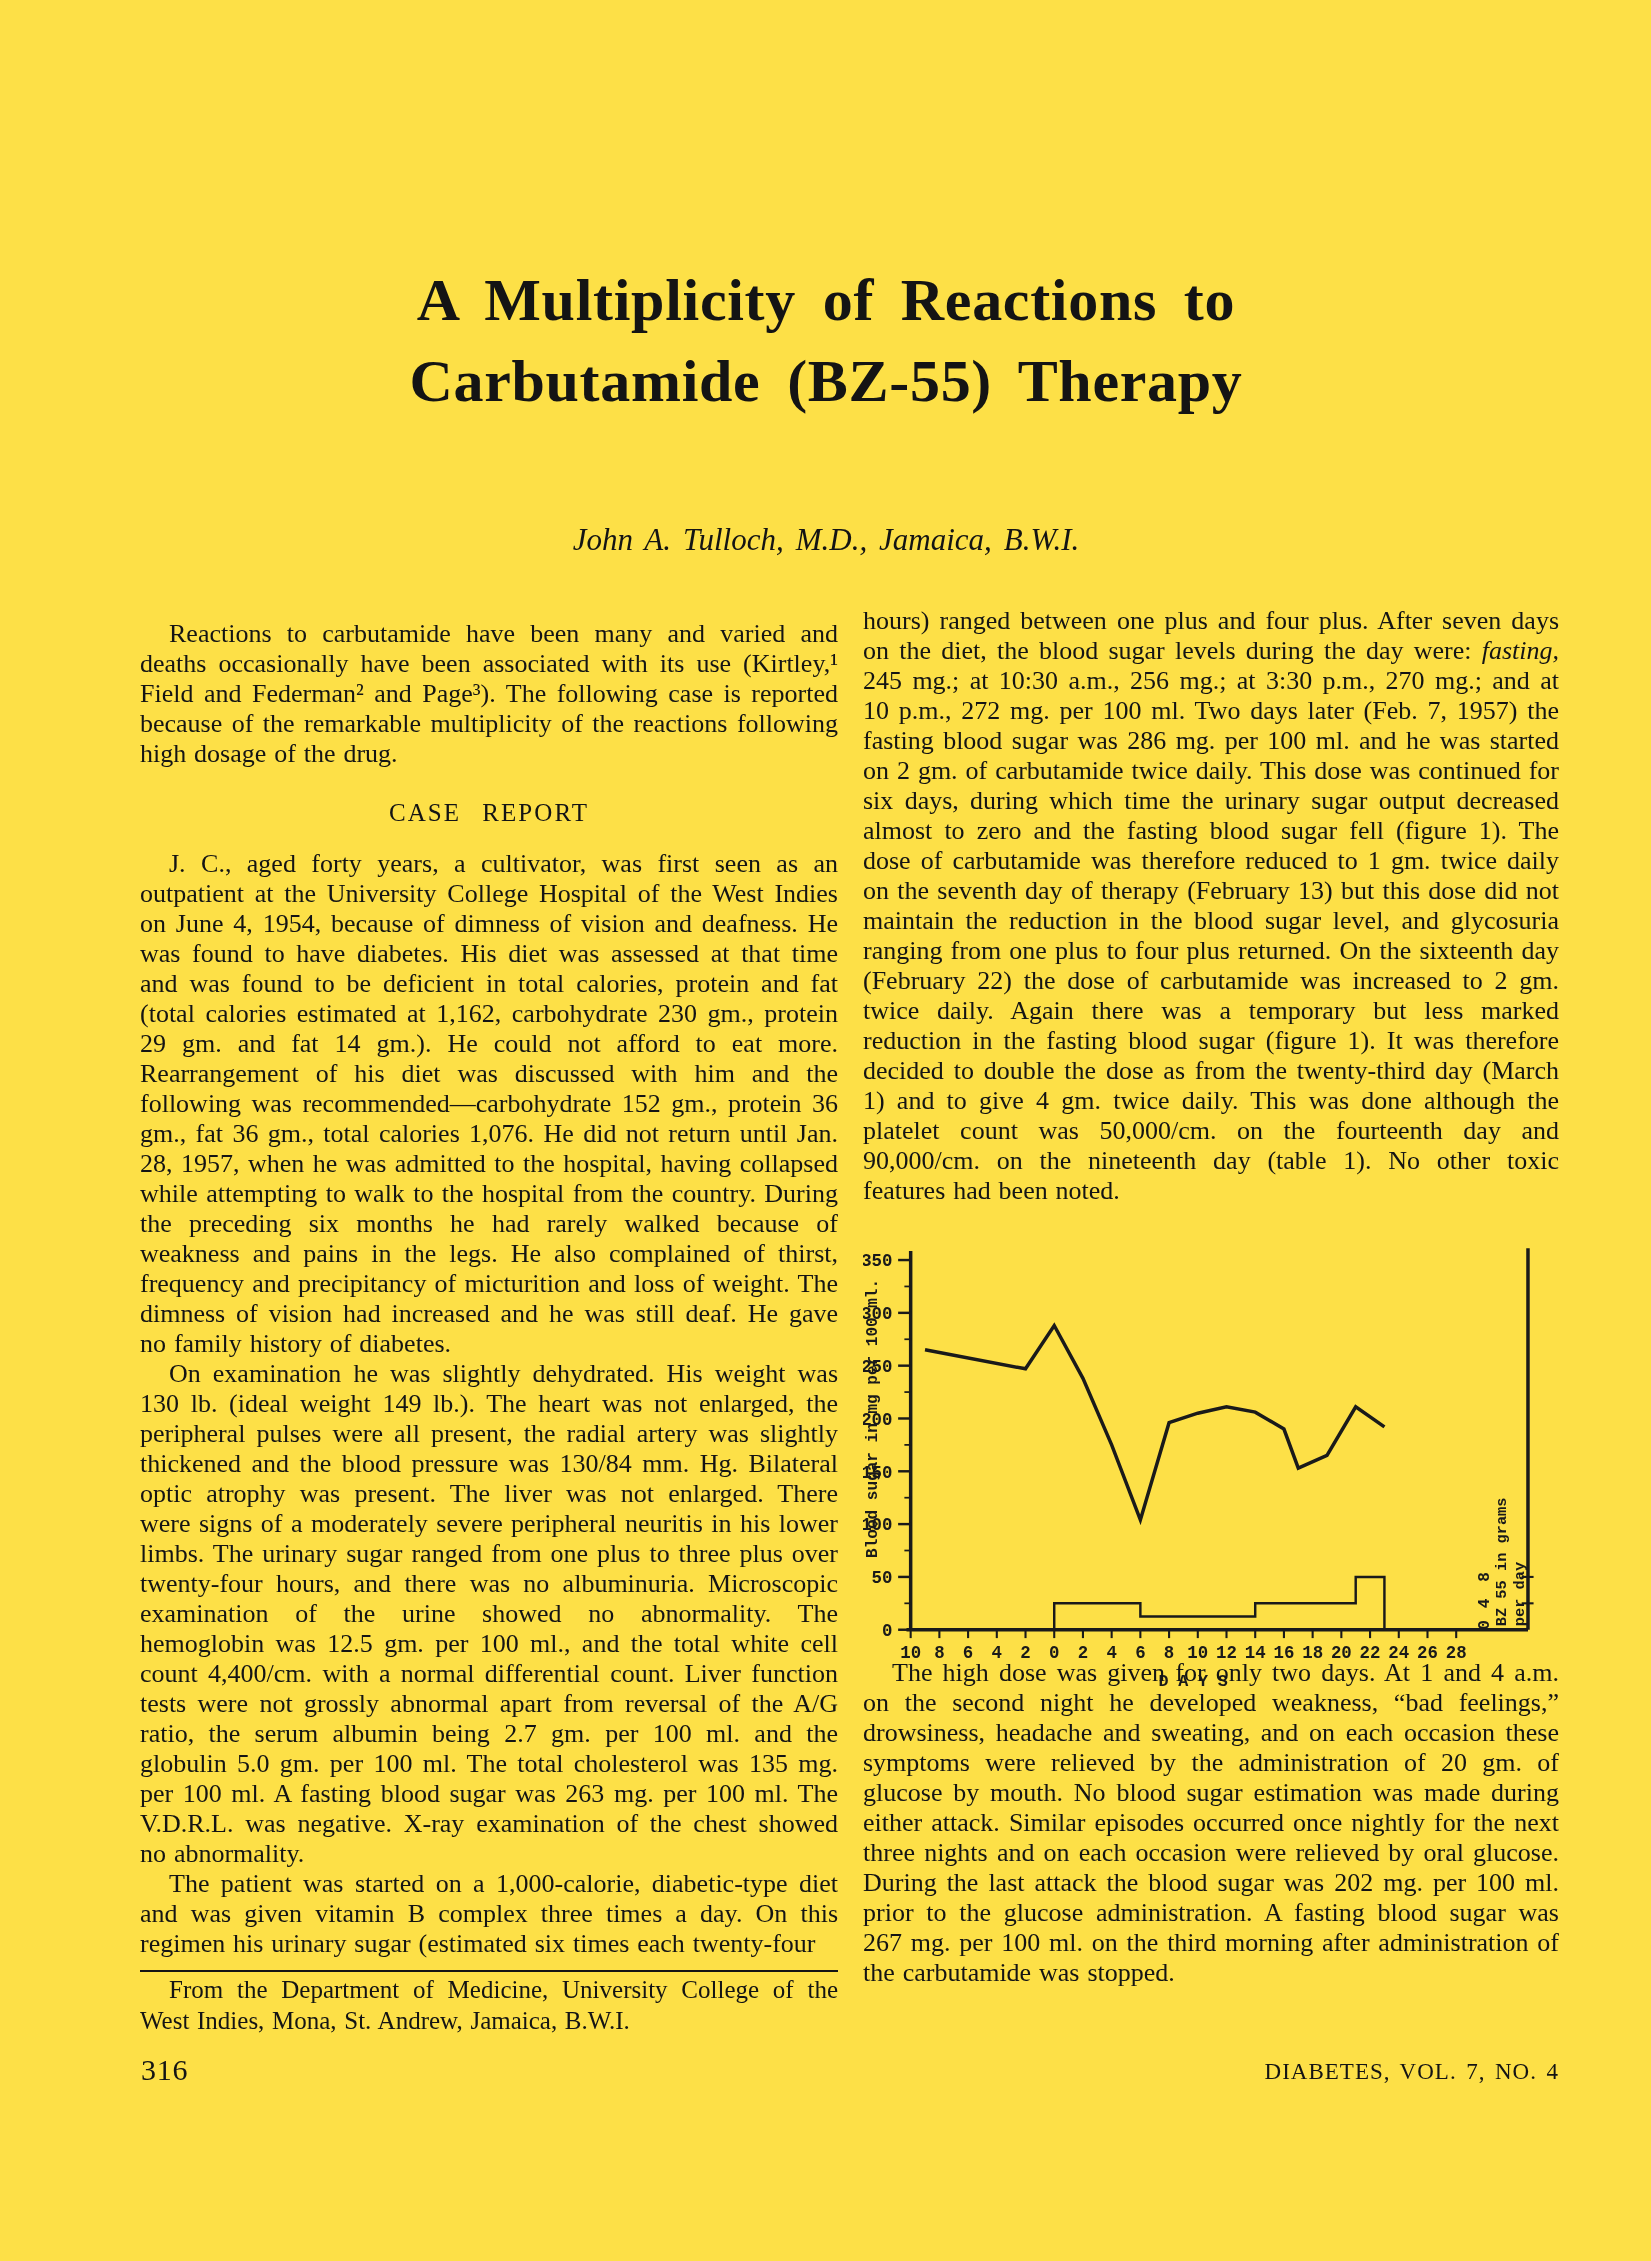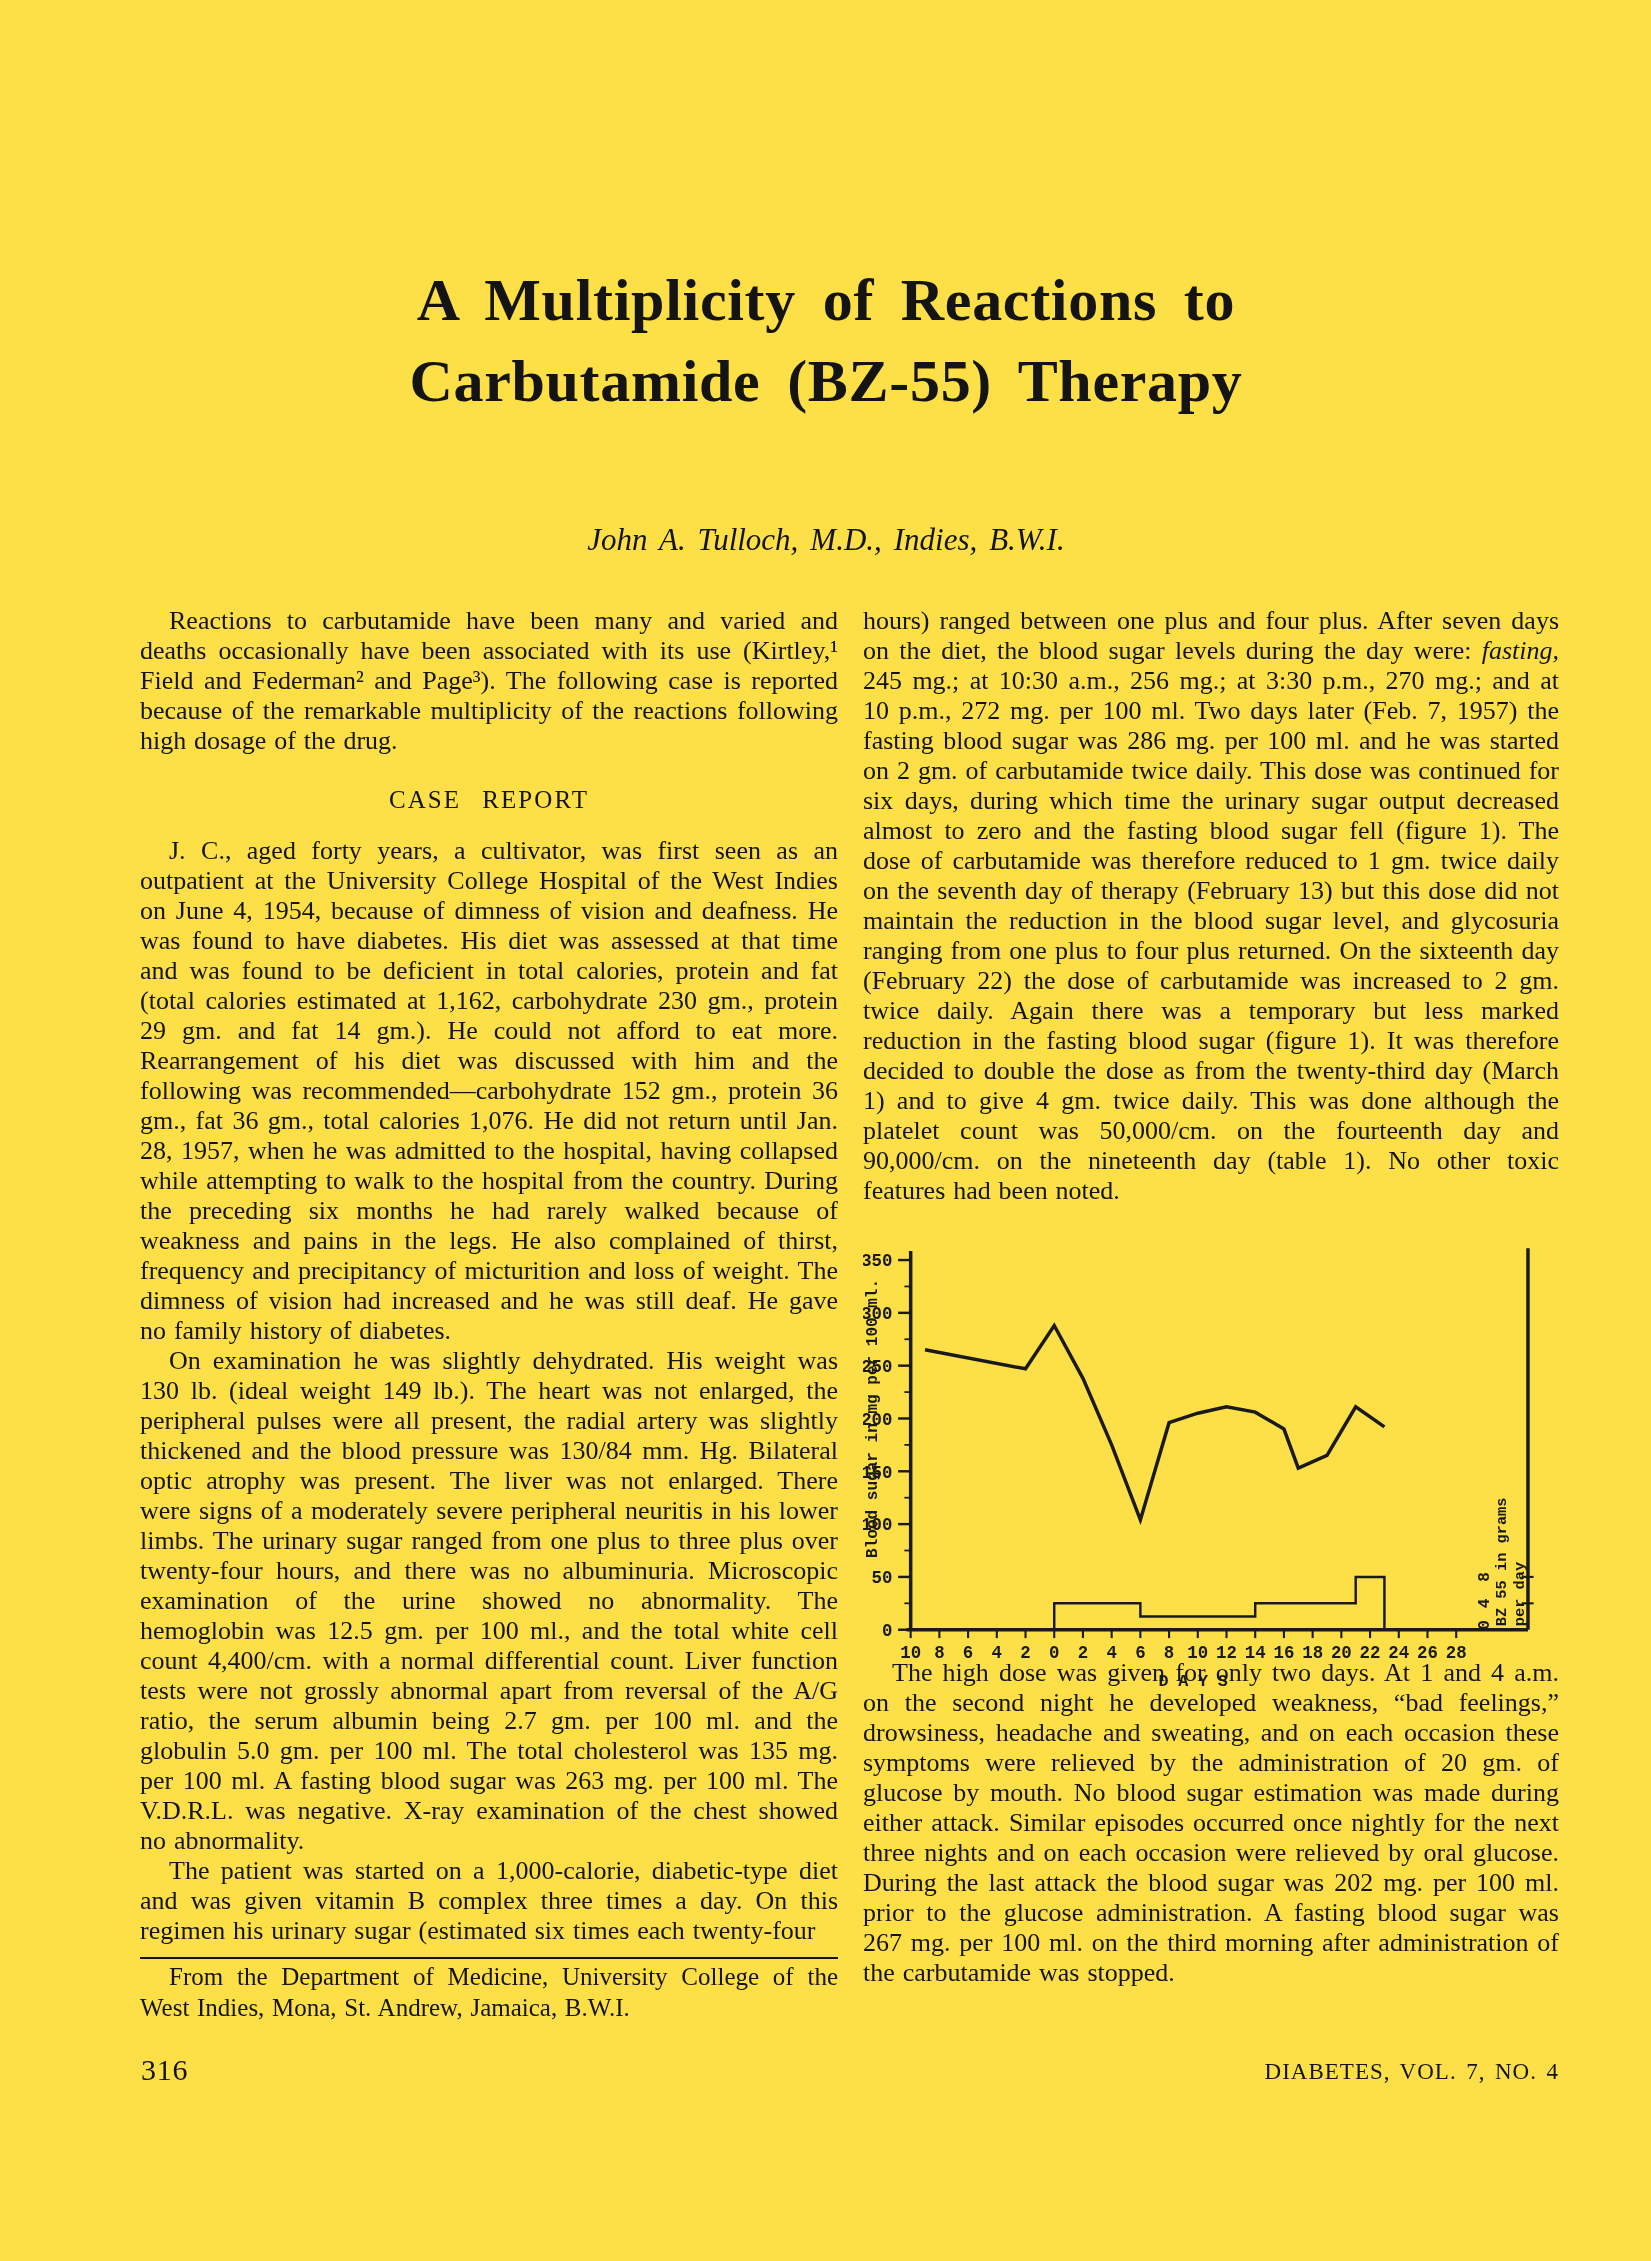--- a/index.html
+++ b/index.html
@@ -11,21 +11,21 @@
   }
   .title-block{position:absolute; top:260px; left:0; width:1652px; text-align:center;}
   .title-line{font-size:60px; font-weight:bold; line-height:81px; word-spacing:11px; letter-spacing:0.7px;}
   .subtitle{position:absolute; top:447px; left:0; width:1652px; text-align:center;
     font-size:42px; font-weight:bold; word-spacing:8.4px;}
   .author{position:absolute; top:522px; left:0; width:1652px; text-align:center;
     font-size:31px; font-style:italic; word-spacing:4.2px;}
   .col{position:absolute; width:698px;}
   .col p{margin:0; font-size:26px; line-height:30px; text-align:justify; word-spacing:1.4px;}
   .col p.indent{text-indent:29px;}
-  .col-left{left:140px; top:606px;}
+  .col-left{left:140px; top:619px;}
   .col-right-a{left:863px; top:606px; width:696px;}
   .col-right-b{left:863px; top:1658px; width:696px;}
   .case-heading{margin:30px 0 22px; text-align:center; font-size:25px;
     letter-spacing:2.1px; word-spacing:12.6px; font-weight:normal;}
   .footnote-block{margin-top:11px; border-top:2.1px solid #141414; padding-top:2px;}
   .footnote-block p{font-size:25px; line-height:31px;}
   .figure{position:absolute; left:863px; top:1244px; width:698px; height:452px;}
   .figure svg{display:block;}
   .footer-left{position:absolute; left:141px; top:2053px; font-size:30px; letter-spacing:0.7px;}
   .footer-right{position:absolute; left:863px; top:2059px; width:696px; text-align:right;
@@ -36,21 +36,21 @@
 <body>
 
 <div class="page">
 
   <div class="title-block">
     <div class="title-line">A Multiplicity of Reactions to</div>
     <div class="title-line">Carbutamide (BZ-55) Therapy</div>
   </div>
 
 
-  <div class="author">John A. Tulloch, M.D., Indies, B.W.I.</div>
+  <div class="author">John A. Tulloch, M.D., Jamaica, B.W.I.</div>
 
   <div class="col col-left">
     <p class="indent">Reactions to carbutamide have been many and varied and deaths occasionally have been associated with its use (Kirtley,¹ Field and Federman² and Page³). The following case is reported because of the remarkable multiplicity of the reactions following high dosage of the drug.</p>
     <h2 class="case-heading">CASE REPORT</h2>
     <p class="indent">J. C., aged forty years, a cultivator, was first seen as an outpatient at the University College Hospital of the West Indies on June 4, 1954, because of dimness of vision and deafness. He was found to have diabetes. His diet was assessed at that time and was found to be deficient in total calories, protein and fat (total calories estimated at 1,162, carbohydrate 230 gm., protein 29 gm. and fat 14 gm.). He could not afford to eat more. Rearrangement of his diet was discussed with him and the following was recommended—carbohydrate 152 gm., protein 36 gm., fat 36 gm., total calories 1,076. He did not return until Jan. 28, 1957, when he was admitted to the hospital, having collapsed while attempting to walk to the hospital from the country. During the preceding six months he had rarely walked because of weakness and pains in the legs. He also complained of thirst, frequency and precipitancy of micturition and loss of weight. The dimness of vision had increased and he was still deaf. He gave no family history of diabetes.</p>
     <p class="indent">On examination he was slightly dehydrated. His weight was 130 lb. (ideal weight 149 lb.). The heart was not enlarged, the peripheral pulses were all present, the radial artery was slightly thickened and the blood pressure was 130/84 mm. Hg. Bilateral optic atrophy was present. The liver was not enlarged. There were signs of a moderately severe peripheral neuritis in his lower limbs. The urinary sugar ranged from one plus to three plus over twenty-four hours, and there was no albuminuria. Microscopic examination of the urine showed no abnormality. The hemoglobin was 12.5 gm. per 100 ml., and the total white cell count 4,400/cm. with a normal differential count. Liver function tests were not grossly abnormal apart from reversal of the A/G ratio, the serum albumin being 2.7 gm. per 100 ml. and the globulin 5.0 gm. per 100 ml. The total cholesterol was 135 mg. per 100 ml. A fasting blood sugar was 263 mg. per 100 ml. The V.D.R.L. was negative. X-ray examination of the chest showed no abnormality.</p>
     <p class="indent">The patient was started on a 1,000-calorie, diabetic-type diet and was given vitamin B complex three times a day. On this regimen his urinary sugar (estimated six times each twenty-four</p>
     <div class="footnote-block">
       <p class="indent">From the Department of Medicine, University College of the West Indies, Mona, St. Andrew, Jamaica, B.W.I.</p>
     </div>

